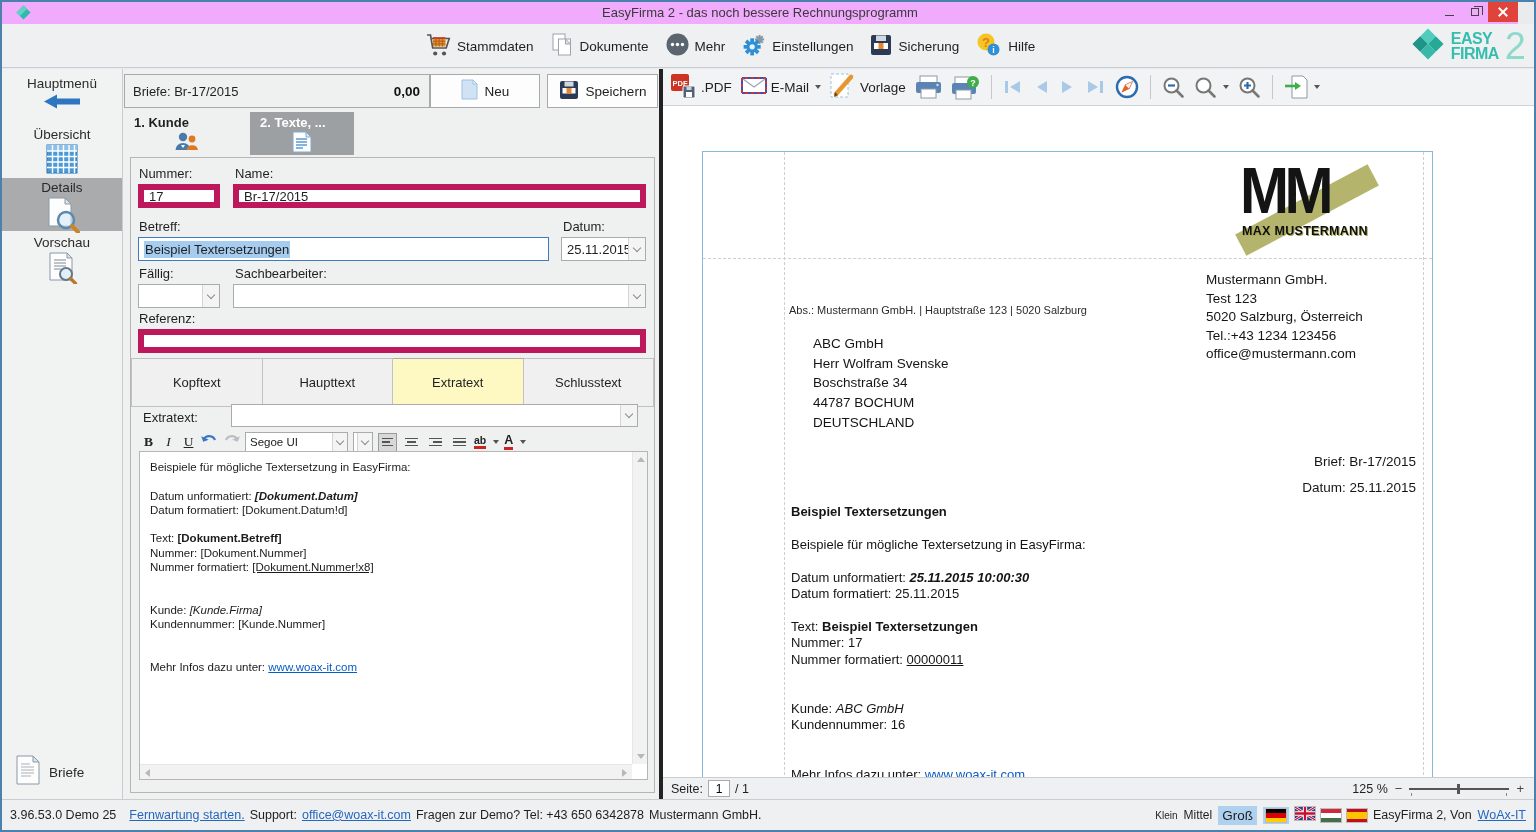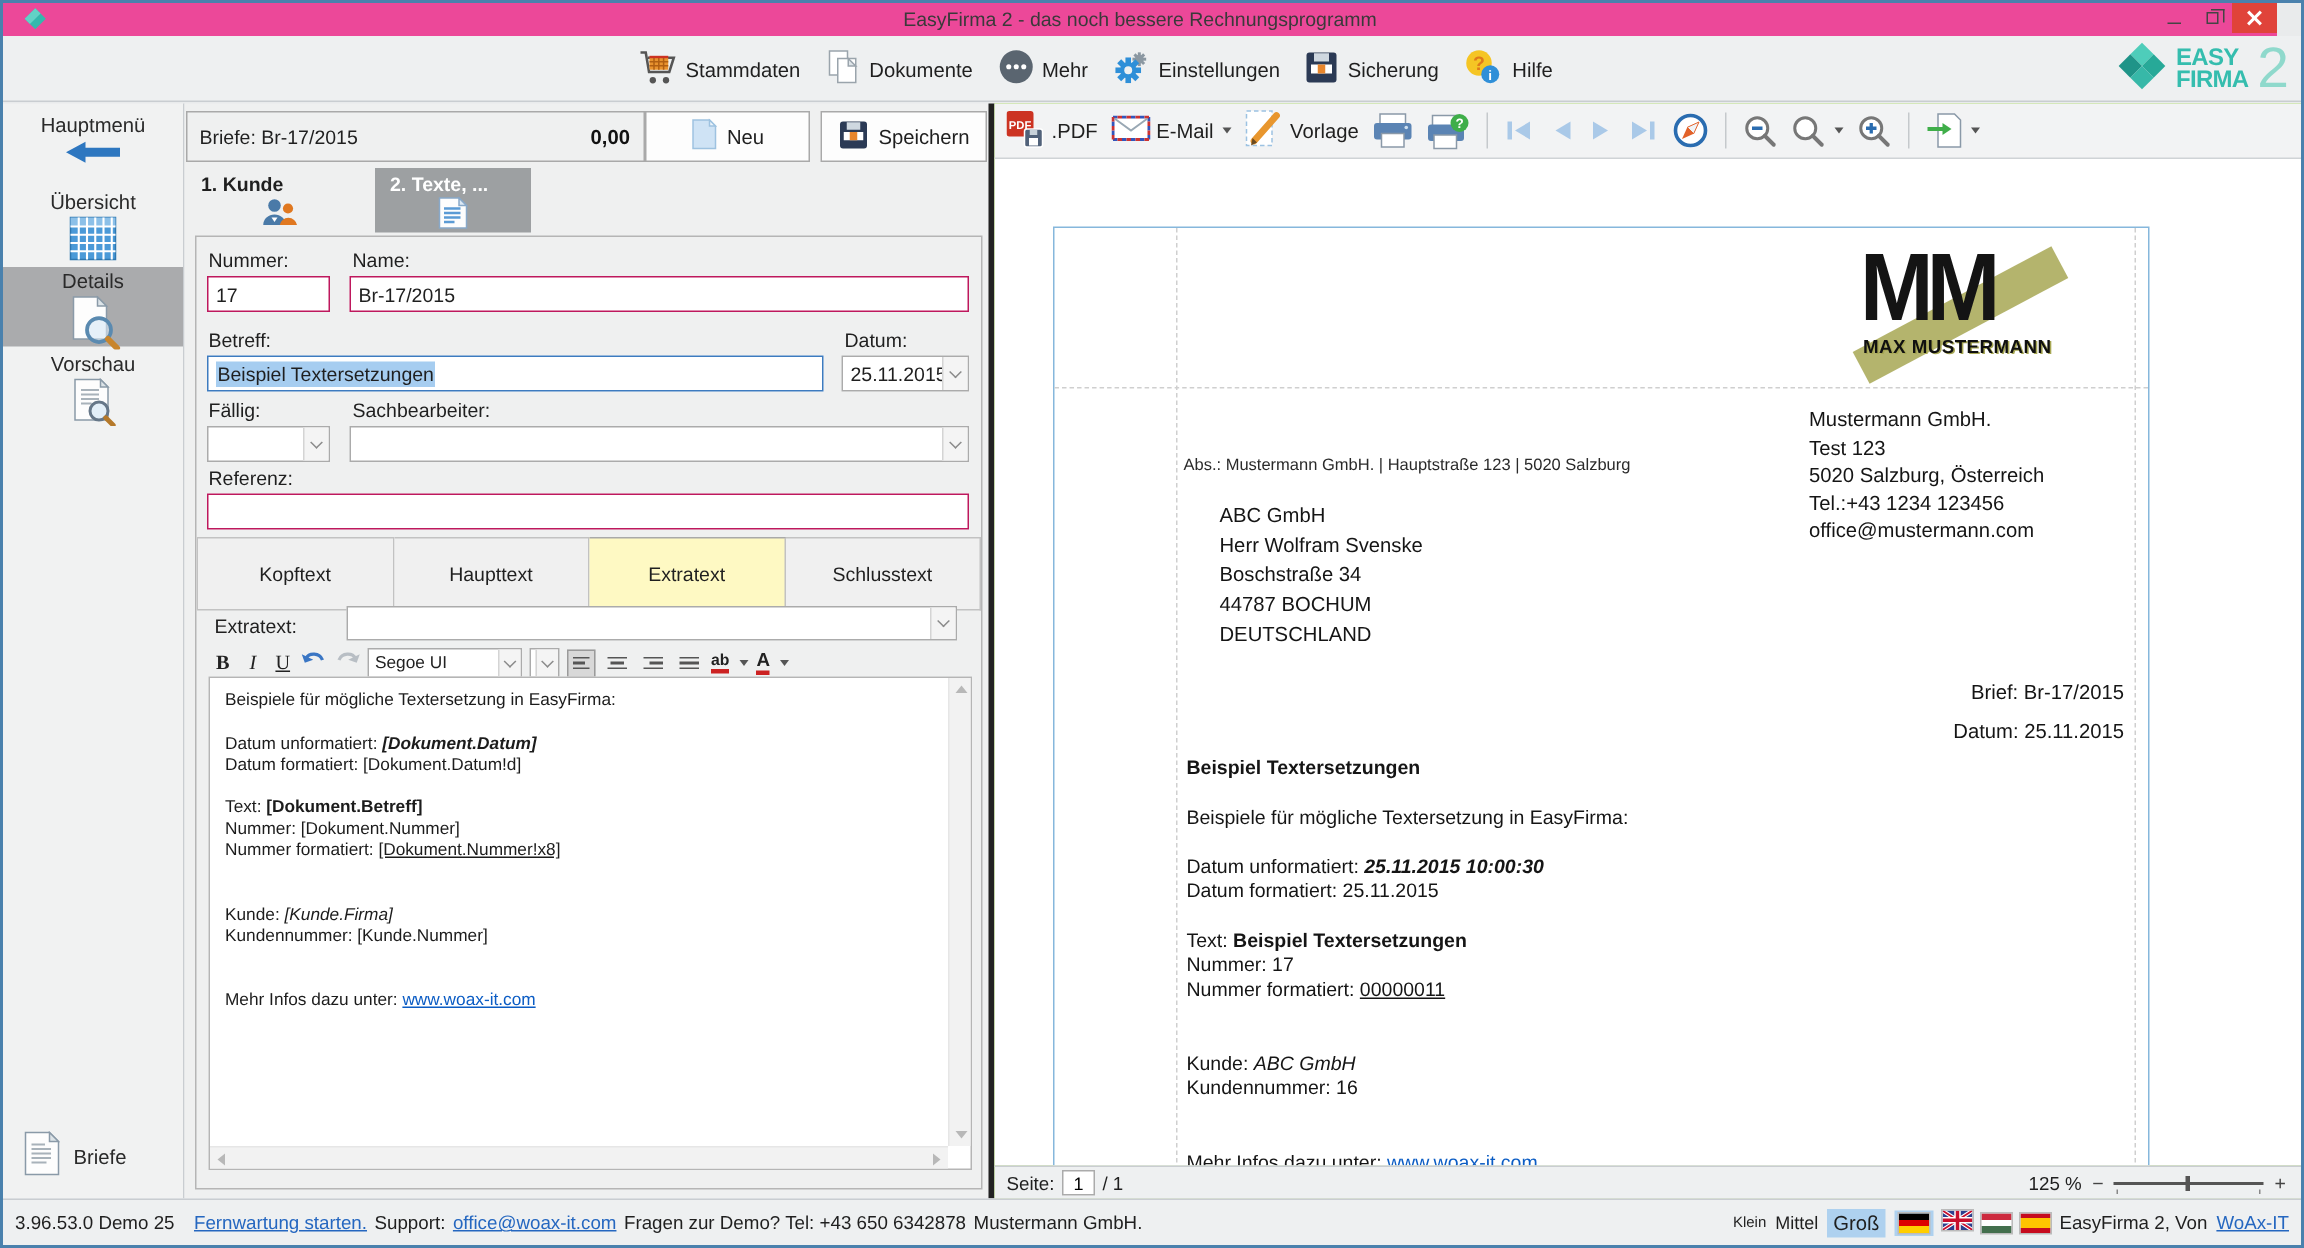--- a/index.html
+++ b/index.html
@@ -1,21 +1,21 @@
 <!DOCTYPE html>
 <html><head>
 <meta charset="utf-8">
 <style>
   *{margin:0;padding:0;box-sizing:border-box}
   html,body{width:1536px;height:832px;overflow:hidden}
   body{font-family:"Liberation Sans",sans-serif;background:#8a8a8a}
   .window{position:relative;width:1536px;height:832px;border:2px solid #4a81ad;background:#e9ebec;overflow:hidden}
 
   
-  .titlebar{position:absolute;left:0;right:16px;top:0;height:22px;background:#ec4899}
+  .titlebar{position:absolute;left:0;right:16px;top:0;height:22px;background:#f0abfc}
   .app-icon{position:absolute;left:14px;top:3px}
   .title{position:absolute;left:0;right:0;top:3px;text-align:center;font-size:13px;color:#3a3a3a}
   .win-controls{position:absolute;right:0;top:0;height:22px;display:flex}
   .wc{width:26px;height:20px;display:flex;align-items:center;justify-content:center;cursor:pointer}
   .glyph-min{width:9px;height:1px;background:#444;margin-top:6px}
   .glyph-res{width:8px;height:8px;border:1px solid #444;position:relative}
   .glyph-res:before{content:"";position:absolute;left:2px;top:-3px;width:8px;height:8px;border:1px solid #444;border-bottom:none;border-left:none}
   .wc.close{background:#e0433a;width:30px}
   .glyph-x{position:relative;width:10px;height:10px}
   .glyph-x:before,.glyph-x:after{content:"";position:absolute;left:4px;top:-1px;width:2px;height:12px;background:#fff}
@@ -53,21 +53,21 @@
   .doc-tabs{position:absolute;left:1px;top:43px;height:43px;display:flex}
   .dtab{height:43px;padding-top:3px;text-align:center;cursor:pointer}
   .dtab .dlbl{font-size:13px;font-weight:bold;color:#1f1f1f;display:block;text-align:left;padding-left:10px}
   .dtab.selected{background:#9da0a2}
   .dtab.selected .dlbl{color:#fff}
   .dtab .dicon{display:inline-block;margin-top:1px}
   .dtab1{width:126px}.dtab2{width:104px}.dtab3{width:125px}
 
   .formbox{position:absolute;left:7px;top:88px;width:525px;height:636px;border:1px solid #b5b5b5}
   .flabel{position:absolute;font-size:13px;color:#1f1f1f;white-space:nowrap}
-  .finput{position:absolute;background:#fff;border:1px solid #be185d;font-size:13px;color:#1f1f1f;display:flex;align-items:center;padding:0 5px;white-space:nowrap}
+  .finput{position:absolute;background:#fff;border:6px solid #be185d;font-size:13px;color:#1f1f1f;display:flex;align-items:center;padding:0 5px;white-space:nowrap}
   .finput.focus{border:1px solid #3d7bbf}
   .sel-text{background:#a6cdf0;padding:1px 1px}
   .combo{position:absolute;background:#fff;border:1px solid #ababab;font-size:13px;color:#1f1f1f;display:flex;align-items:center;padding:0 5px}
   .combo .cb-btn{position:absolute;right:0;top:0;bottom:0;width:17px;background:#f4f4f4;border-left:1px solid #d4d4d4;display:flex;align-items:center;justify-content:center}
   .chev{width:6px;height:6px;border-right:1.5px solid #8a8a8a;border-bottom:1.5px solid #8a8a8a;transform:rotate(45deg);margin-top:-3px}
 
   .text-tabs{position:absolute;left:0;top:200px;right:0;height:49px;display:flex}
   .ttab{flex:1;background:#f0f0f0;border:1px solid #c2c2c2;border-left:none;display:flex;align-items:center;justify-content:center;font-size:13px;color:#1f1f1f;cursor:pointer}
   .ttab:first-child{border-left:1px solid #c2c2c2}
   .ttab.selected{background:#fef9c3;border-bottom:1px solid #fdfdfd;border-top:1px solid #a9a9a9}

